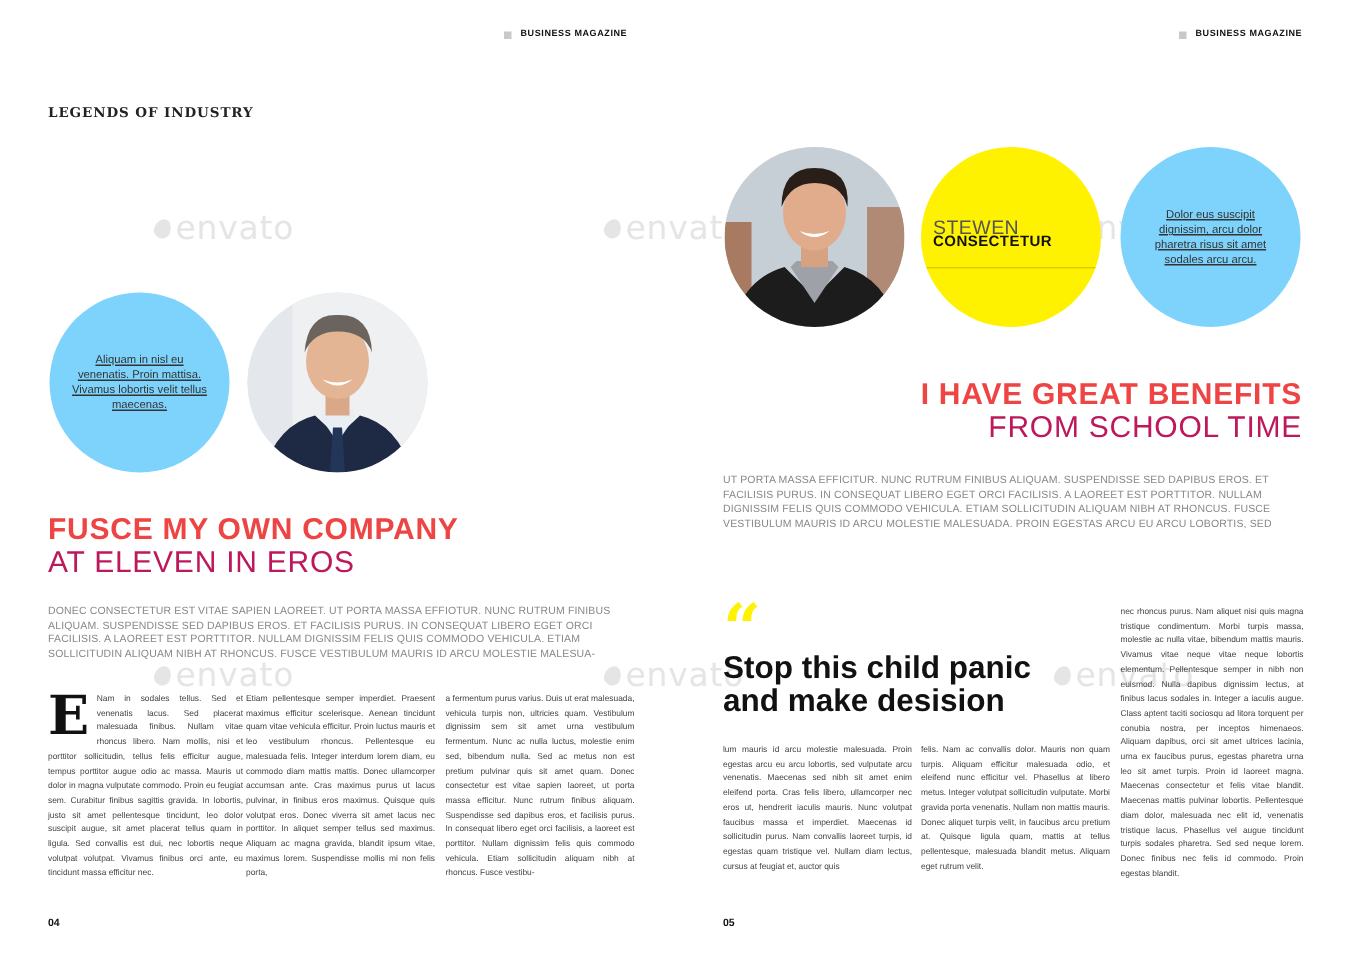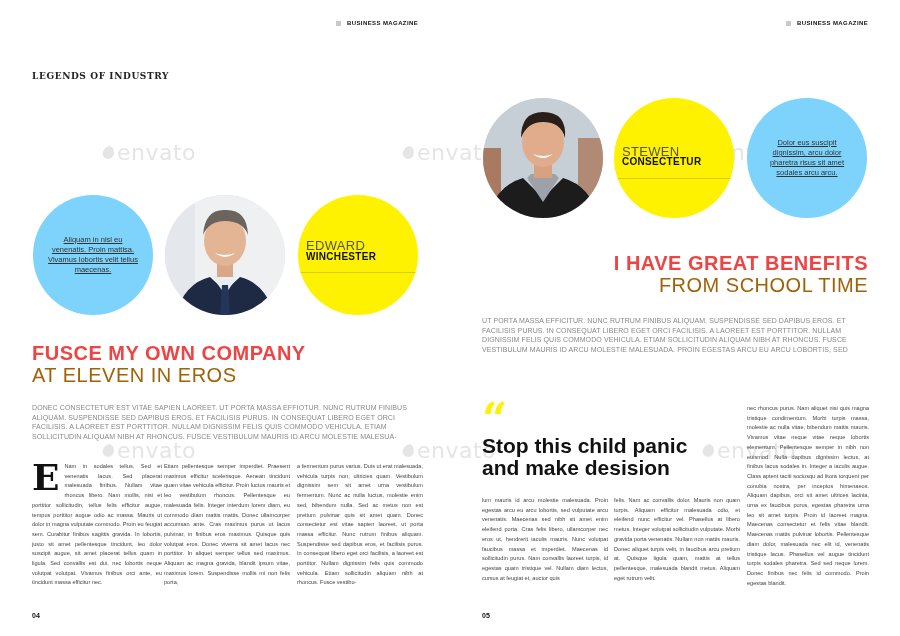--- a/index.html
+++ b/index.html
@@ -12,21 +12,21 @@
   .section-title { position:absolute; left:32px; top:71px; font-family:"DejaVu Serif", serif; font-weight:bold; font-size:9px; letter-spacing:0.6px; color:#222; }
   .circle { position:absolute; border-radius:50%; overflow:hidden; }
   .circle.grey { background:#7dd3fc; display:flex; align-items:center; justify-content:center; text-align:center; }
   .circle.grey .quote-text { font-size:7.5px; line-height:10px; color:#333; text-decoration:underline; width:90px; }
   .circle.yellow { background:#fff200; }
   .circle.yellow .first { position:absolute; left:6px; font-size:13px; color:#555; letter-spacing:0.3px; }
   .circle.yellow .last { position:absolute; left:6px; font-size:10px; font-weight:bold; color:#111; letter-spacing:0.3px; }
   .circle.yellow .rule { position:absolute; left:0; right:0; border-top:1px solid #d8ce00; }
   .circle.photo { background:#ddd; }
   .headline-bold { position:absolute; font-size:20px; font-weight:bold; color:#ef4444; letter-spacing:0.5px; white-space:nowrap; }
-  .headline-light { position:absolute; font-size:20px; font-weight:normal; color:#a16207; letter-spacing:0.5px; white-space:nowrap; }
+  .headline-light { position:absolute; font-size:20px; font-weight:normal; color:#be185d; letter-spacing:0.5px; white-space:nowrap; }
   .intro { position:absolute; font-size:7px; line-height:9.6px; color:#888; text-transform:uppercase; letter-spacing:0.1px; }
   .col { position:absolute; font-size:5.6px; line-height:9.7px; color:#444; text-align:justify; }
   .dropcap { float:left; font-family:"DejaVu Serif", serif; font-weight:bold; font-size:36px; line-height:30px; margin:0 5px 0 0; color:#111; }
   .pull-quote-mark { position:absolute; font-family:"DejaVu Serif", serif; font-size:44px; font-weight:bold; color:#fff200; line-height:40px; }
   .pull-quote { position:absolute; font-size:21px; font-weight:bold; color:#111; line-height:22px; }
   .page-num { position:absolute; top:612px; font-size:7px; font-weight:bold; color:#111; }
   .watermark { position:absolute; font-size:22px; color:#e5e5e5; letter-spacing:0.5px; font-family:"DejaVu Sans", sans-serif; display:flex; align-items:center; gap:3px;text-align:center; }
   .watermark .drop { width:11px; height:13px; background:#e5e5e5; border-radius:50% 50% 50% 50% / 60% 60% 40% 40%; transform:rotate(20deg); display:inline-block; }
 </style>
 </head>
@@ -75,25 +75,20 @@
       <path d="M10 120 Q20 88 45 82 L60 96 L75 82 Q100 88 110 120 Z" fill="#1e2a44"></path>
       <path d="M48 82 L60 100 L72 82 L70 78 L50 78 Z" fill="#e8eef4"></path>
       <path d="M57 90 L63 90 L65 120 L55 120 Z" fill="#24355a"></path>
       <rect x="52" y="62" width="16" height="20" fill="#d9a888"></rect>
       <ellipse cx="60" cy="46" rx="21" ry="25" fill="#e4b594"></ellipse>
       <path d="M38 40 Q40 14 60 15 Q82 14 83 40 Q78 26 60 26 Q44 26 38 40 Z" fill="#6b645e"></path>
       <path d="M50 58 Q60 66 70 58 Q60 62 50 58 Z" fill="#ffffff"></path>
     </svg>
   </div>
 
-  <div class="circle yellow" style="left:298px;top:195px;width:120px;height:120px;">
-    <div class="first" style="left:8px;top:43px;">EDWARD</div>
-    <div class="last" style="left:8px;top:56px;">WINCHESTER</div>
-    <div class="rule" style="top:77px;"></div>
-  </div>
 
   <div class="headline-bold" style="left:32px;top:342px;">FUSCE MY OWN COMPANY</div>
   <div class="headline-light" style="left:32px;top:364px;">AT ELEVEN IN EROS</div>
 
   <div class="intro" style="left:32px;top:403px;width:388px;">DONEC CONSECTETUR EST VITAE SAPIEN LAOREET. UT PORTA MASSA EFFIOTUR. NUNC RUTRUM FINIBUS ALIQUAM. SUSPENDISSE SED DAPIBUS EROS. ET FACILISIS PURUS. IN CONSEQUAT LIBERO EGET ORCI FACILISIS. A LAOREET EST PORTTITOR. NULLAM DIGNISSIM FELIS QUIS COMMODO VEHICULA. ETIAM SOLLICITUDIN ALIQUAM NIBH AT RHONCUS. FUSCE VESTIBULUM MAURIS ID ARCU MOLESTIE MALESUA-</div>
 
   <div class="col" style="left:32px;top:462px;width:130px;">
     <span class="dropcap">E</span>
     <span>Nam in sodales tellus. Sed et venenatis lacus. Sed placerat malesuada finibus. Nullam vitae rhoncus libero. Nam mollis, nisi et porttitor sollicitudin, tellus felis efficitur augue, tempus porttitor augue odio ac massa. Mauris ut dolor in magna vulputate commodo. Proin eu feugiat sem. Curabitur finibus sagittis gravida. In lobortis, justo sit amet pellentesque tincidunt, leo dolor suscipit augue, sit amet placerat tellus quam in ligula. Sed convallis est dui, nec lobortis neque volutpat volutpat. Vivamus finibus orci ante, eu tincidunt massa efficitur nec.</span>
   </div>

